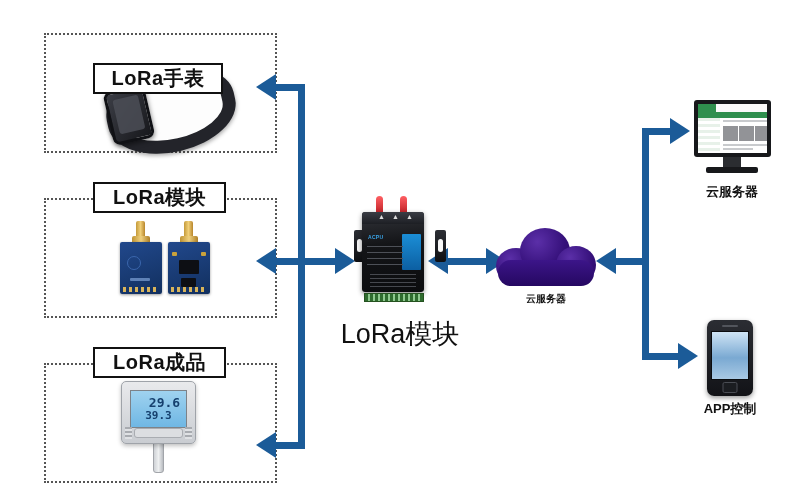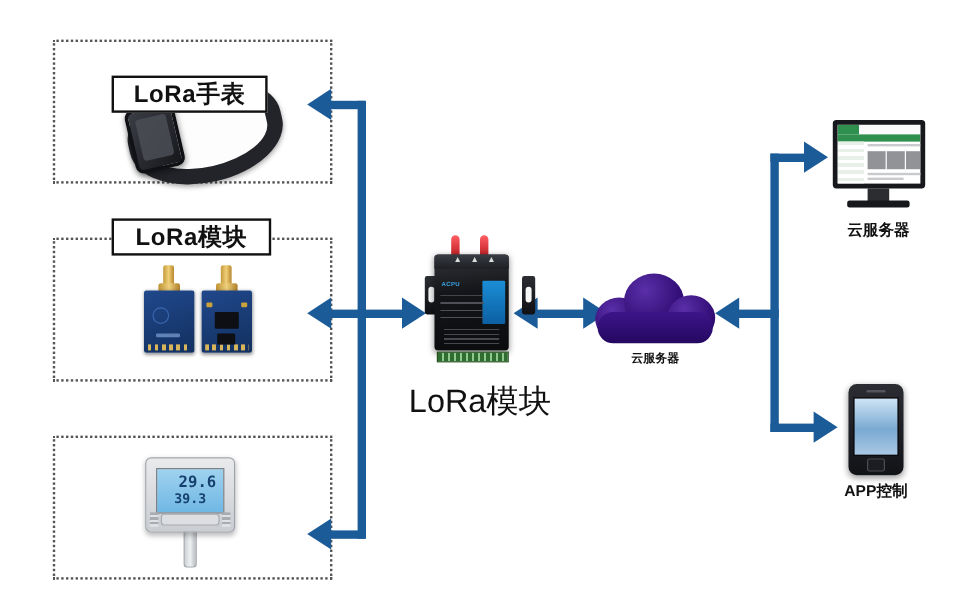--- a/index.html
+++ b/index.html
@@ -458,20 +458,23 @@
   <div class="pcb" style="left:168px; top:242px; width:42px; height:52px;">
     <div class="pcb-pads"></div>
     <div class="chip" style="left:11px; top:18px; width:20px; height:14px;"></div>
     <div class="chip" style="left:13px; top:36px; width:15px; height:9px;"></div>
     <div class="chip" style="left:4px; top:10px; width:5px; height:4px; background:#c9a23c;"></div>
     <div class="chip" style="left:33px; top:10px; width:5px; height:4px; background:#c9a23c;"></div>
   </div>
 
   <div class="group-box" style="left:44px; top:363px; width:233px; height:120px;"></div>
 
+  <div class="label-plate" style="left:93px; top:347px; width:133px; height:31px;">
+    <span>LoRa成品</span>
+  </div>
 
   <div class="sensor-body" style="left:121px; top:381px; width:73px; height:61px;">
     <div class="sensor-lcd">
       <div class="lcd-l1">29.6</div>
       <div class="lcd-l2">39.3</div>
     </div>
     <div class="sensor-vent" style="left:3px;"></div>
     <div class="sensor-vent" style="right:3px;"></div>
     <div class="sensor-keys"></div>
   </div>

